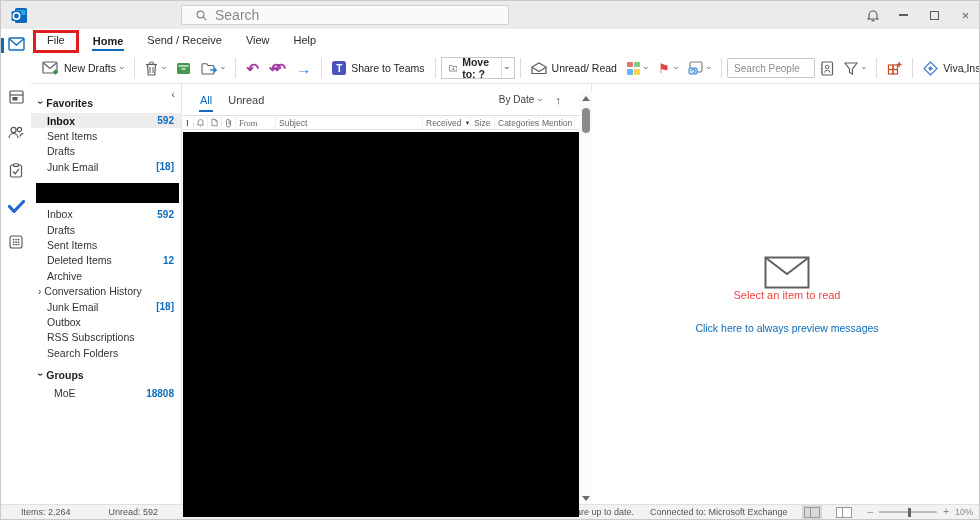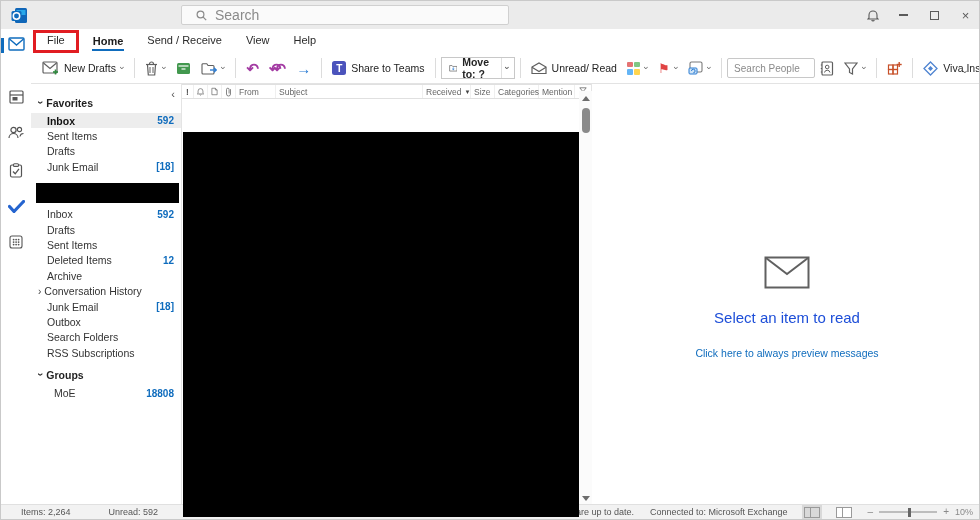--- a/index.html
+++ b/index.html
@@ -123,21 +123,21 @@
   .ml-scroll { position: absolute; left: 578px; top: 90px; width: 13px; height: 415px; background: #fbfbfb; }
   .sb-up, .sb-down { position: absolute; left: 3px; width: 0; height: 0; }
   .sb-up { top: 5px; border-left: 4px solid transparent; border-right: 4px solid transparent; border-bottom: 5px solid #6d6d6d; }
   .sb-down { bottom: 5px; border-left: 4px solid transparent; border-right: 4px solid transparent; border-top: 5px solid #6d6d6d; }
   .sb-thumb { position: absolute; left: 2.5px; top: 17px; width: 8px; height: 25px; background: #8a8a8a; border-radius: 4px; }
 
   
   .readingpane { position: absolute; left: 592px; top: 83px; width: 388px; height: 422px; background: #fff;
                  display: flex; flex-direction: column; align-items: center; }
   .rp-content { margin-top: 172px; display: flex; flex-direction: column; align-items: center; }
-  .rp-title { margin-top: 20px; font-size: 15px; color: #1d4ed8; }
+  .rp-title { margin-top: 0; font-size: 11px; color: #ef4444; }
   .rp-link { margin-top: 21px; font-size: 10.5px; color: #0f6cbd; cursor: default; }
 
   
   .statusbar { position: absolute; left: 0; bottom: 0; width: 980px; height: 15px;
                background: #f2f2f2; border-top: 1px solid #e0e0e0;
                display: flex; align-items: center; font-size: 9px; color: #555; }
   .sb-left { display: flex; gap: 38px; padding-left: 20px; }
   .sb-right { margin-left: auto; display: flex; align-items: center; gap: 16px; padding-right: 8px; }
   .view-icon { width: 16px; height: 11px; border: 1px solid #9a9a9a; background: #fff; display: flex; }
   .view-icon.sel { background: #d9d9d9; outline: 2px solid #d9d9d9; }
@@ -436,57 +436,66 @@
         <span class="fp-label">Conversation History</span>
       </div>
       <div class="fp-row">
         <span class="fp-label">Junk Email</span>
         <span class="fp-count bracket">[18]</span>
       </div>
       <div class="fp-row">
         <span class="fp-label">Outbox</span>
       </div>
       <div class="fp-row">
+        <span class="fp-label">RSS Subscriptions</span>
+      </div>
+      <div class="fp-row">
         <span class="fp-label">Search Folders</span>
-      </div>
-      <div class="fp-row">
-        <span class="fp-label">RSS Subscriptions</span>
       </div>
       <div class="fp-header groups">
         <span class="chev-down">›</span>
         <span>Groups</span>
       </div>
       <div class="fp-row indent">
         <span class="fp-label">MoE</span>
         <span class="fp-count">18808</span>
       </div>
     </div>
 </div>
 
 <div class="msglist">
+  <div class="ml-tabs">
+    <span class="ml-tab active">All</span>
+    <span class="ml-tab">Unread</span>
+    <span class="ml-sort">
+      <span>By Date</span>
+      <span class="chev">›</span>
+      <span class="ml-sort-arrow">↑</span>
+    </span>
+  </div>
   <div class="ml-cols">
     <span class="ml-col" style="width:12px;justify-content:center;font-weight:bold;color:#555;">!</span>
     <span class="ml-col" style="width:14px;justify-content:center;">
       <svg width="8" height="9" viewBox="0 0 8 9">
           <path d="M1.2,6.5 L1.2,4 a2.8,2.8 0 0 1 5.6,0 L6.8,6.5 L7.6,7.3 L0.4,7.3 Z" fill="none" stroke="#777" stroke-width="0.9"></path>
           <path d="M3.1,8.1 a1,1 0 0 0 1.8,0" fill="none" stroke="#777" stroke-width="0.9"></path>
         </svg>
     </span>
     <span class="ml-col" style="width:14px;justify-content:center;">
       <svg width="8" height="9" viewBox="0 0 8 9">
           <path d="M1,0.8 L5,0.8 L7,2.8 L7,8.2 L1,8.2 Z" fill="none" stroke="#777" stroke-width="0.9"></path>
           <path d="M5,0.8 L5,2.8 L7,2.8" fill="none" stroke="#777" stroke-width="0.9"></path>
         </svg>
     </span>
     <span class="ml-col" style="width:14px;justify-content:center;">
       <svg width="7" height="10" viewBox="0 0 7 10">
           <path d="M5.5,2.2 L5.5,7 a2,2 0 0 1 -4,0 L1.5,2.5 a1.3,1.3 0 0 1 2.6,0 L4.1,6.5" fill="none" stroke="#777" stroke-width="0.9"></path>
         </svg>
     </span>
-    <span class="ml-col" style="width:40px;">From</span>
+    <span class="ml-col" style="width:40px;font-family:Liberation Serif, serif;">From</span>
     <span class="ml-col" style="flex:1;">Subject</span>
     <span class="ml-col" style="width:48px;">
       <span>Received</span>
       <span class="sorttri">▼</span>
     </span>
     <span class="ml-col" style="width:24px;">Size</span>
     <span class="ml-col" style="width:44px;">Categories</span>
     <span class="ml-col" style="width:36px;">Mention</span>
     <span class="ml-col noborder" style="width:16px;justify-content:center;">
       <svg width="8" height="9" viewBox="0 0 8 9">

